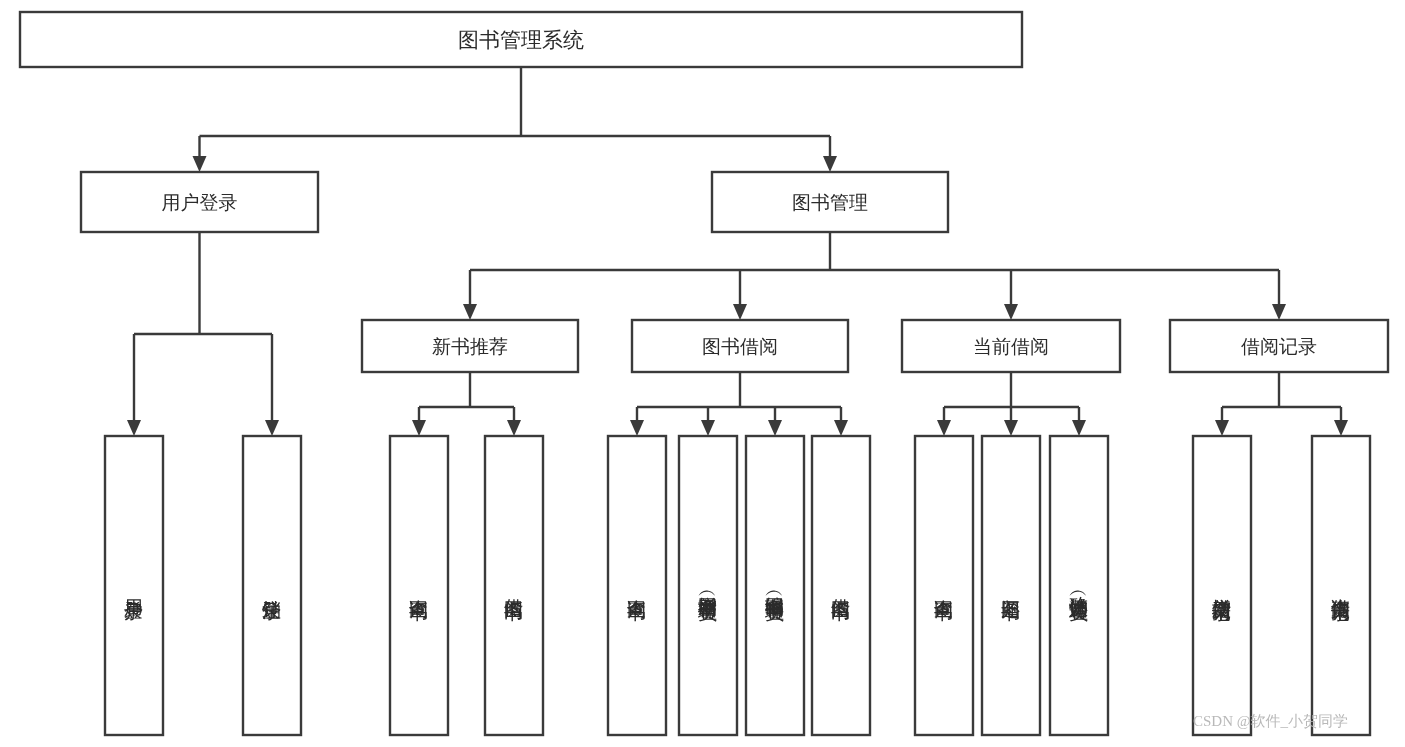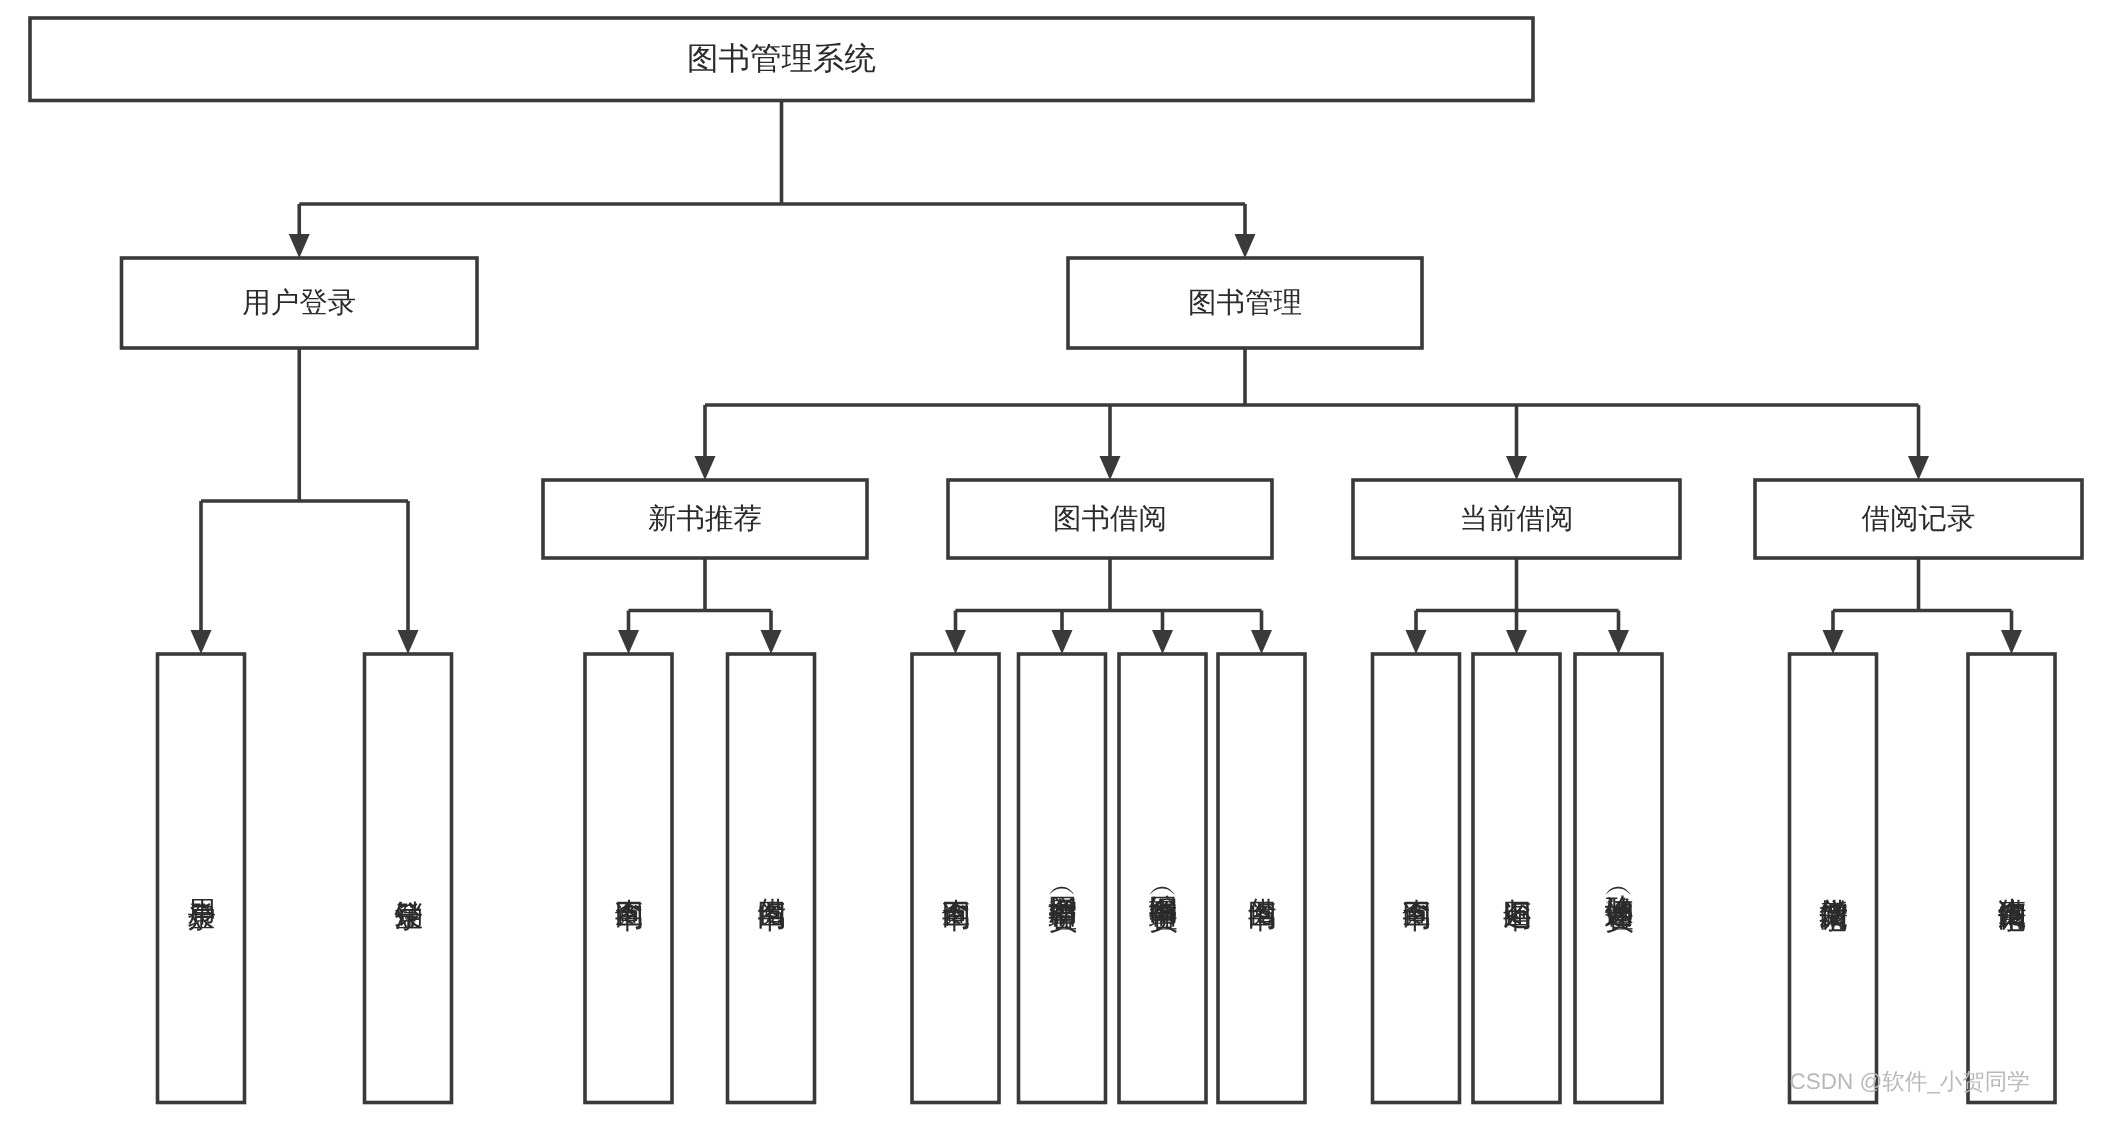--- a/index.html
+++ b/index.html
@@ -32,21 +32,21 @@
     line-height:1;
     display:flex;
     align-items:center;
     justify-content:center;
     white-space:nowrap;
     pointer-events:none;
   }
   #watermark{
     position:absolute;
     left:1193px;top:712px;
-    font-family:Liberation Sans, sans-serif;
+    font-family:Liberation Serif, serif;
     font-size:15px;
     color:#b9b9b9;
     white-space:nowrap;
   }
 </style>
 </head>
 <body>
 
 <div id="stage">
 

